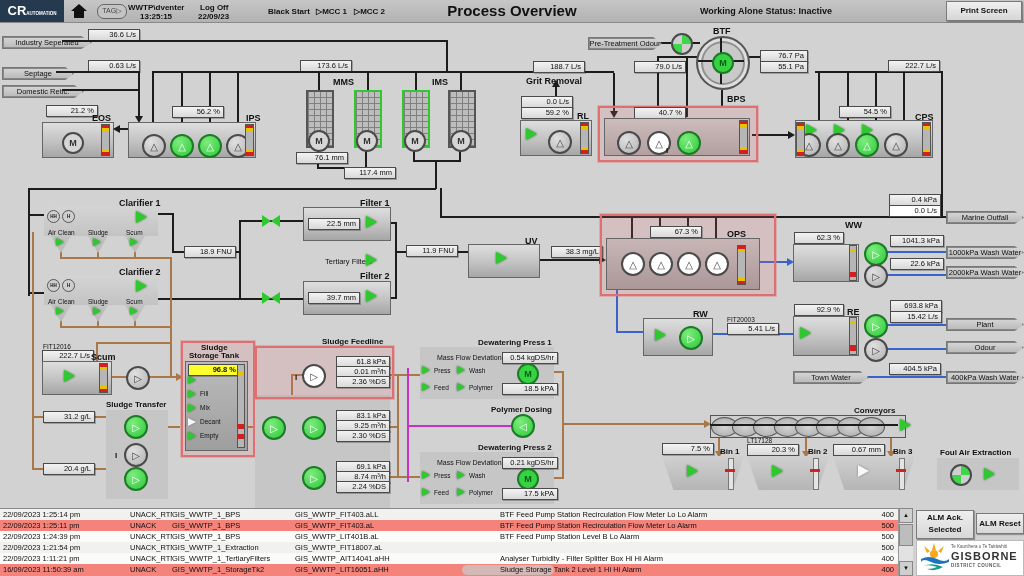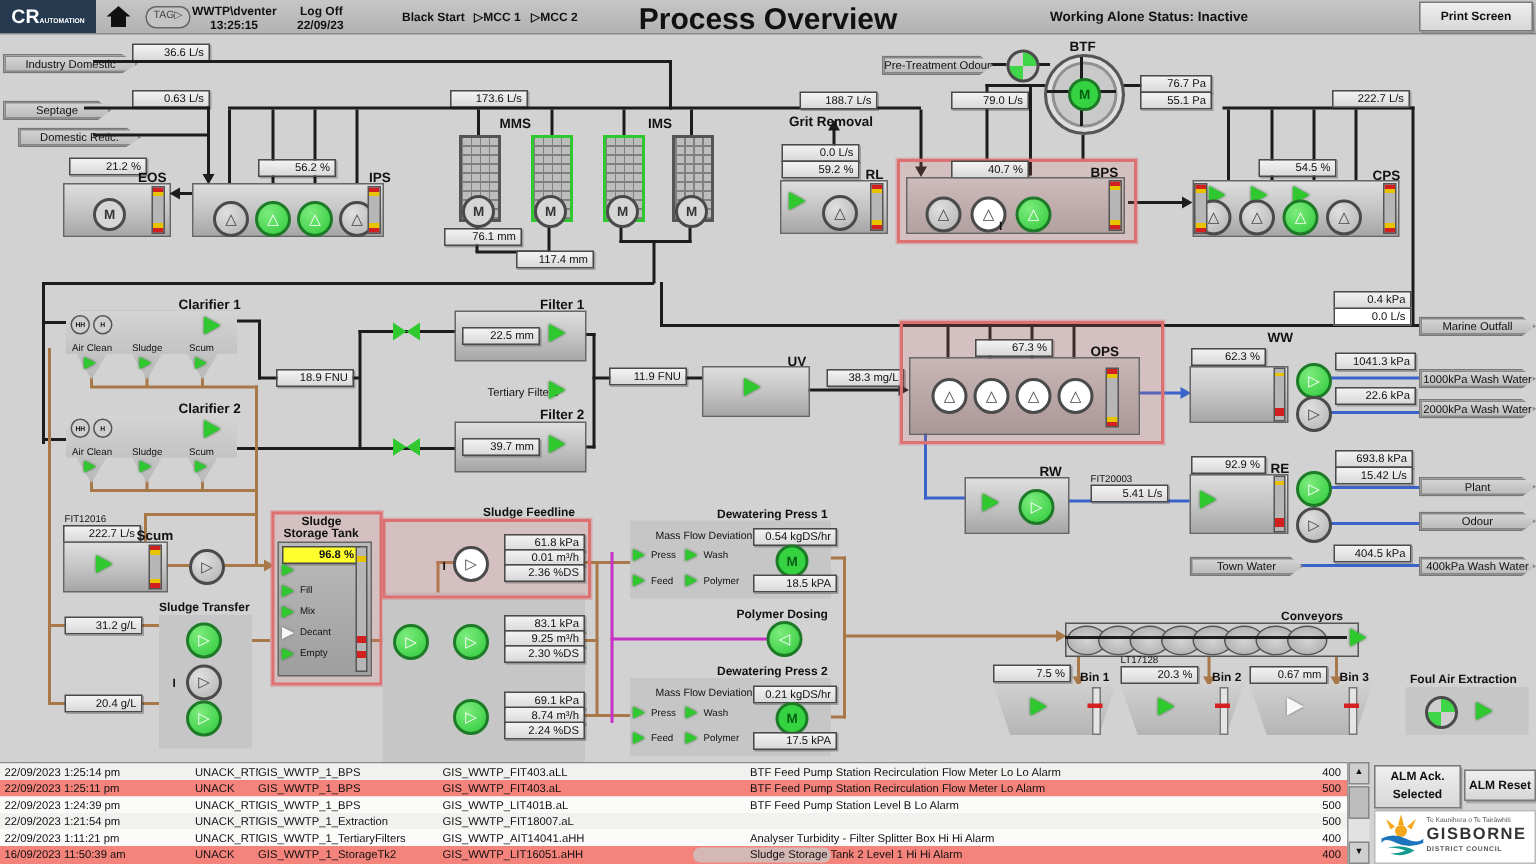--- a/index.html
+++ b/index.html
@@ -88,30 +88,30 @@
         </svg>
     </div>
     <div class="a" style="left:97px;top:4px;width:28px;height:13px;border:1px solid #666;border-radius:7px;text-align:center;font-size:7px;line-height:12px;color:#444;background:#c4c4c4;"><span>TAG</span>▷</div>
     <div class="a hlbl" style="left:128px;top:3px;">WWTP\dventer</div>
     <div class="a hlbl" style="left:140px;top:12px;">13:25:15</div>
     <div class="a hlbl" style="left:200px;top:3px;">Log Off</div>
     <div class="a hlbl" style="left:198px;top:12px;">22/09/23</div>
     <div class="a hlbl" style="left:268px;top:7px;">Black Start</div>
     <div class="a hlbl" style="left:316px;top:7px;">▷<span>MCC 1</span></div>
     <div class="a hlbl" style="left:354px;top:7px;">▷<span>MCC 2</span></div>
-    <div class="a" style="left:380px;top:2px;width:264px;text-align:center;font-weight:bold;font-size:20px;">Process Overview</div>
+    <div class="a" style="left:380px;top:2px;width:264px;text-align:center;font-weight:bold;font-size:15px;">Process Overview</div>
     <div class="a" style="left:700px;top:6px;font-weight:bold;font-size:9px;">Working Alone Status: Inactive</div>
     <div class="a btn" style="left:946px;top:1px;width:74px;height:18px;line-height:18px;">Print Screen</div>
   </div>
 
-  <div class="a tagr" style="left:2px;top:36px;width:88px;">Industry Domestic</div>
+  <div class="a tagr" style="left:2px;top:36px;width:88px;">Industry Seperated</div>
   <div class="a vb" style="left:88px;top:29px;width:44px;">36.6 L/s</div>
   <div class="a tagr" style="left:2px;top:67px;width:70px;">Septage</div>
   <div class="a vb" style="left:88px;top:60px;width:44px;">0.63 L/s</div>
-  <div class="a tagr" style="left:2px;top:85px;width:80px;margin-left:10px;">Domestic Retic.</div>
+  <div class="a tagr" style="left:2px;top:85px;width:80px;">Domestic Retic.</div>
   <div class="a vb" style="left:264px;top:60px;width:44px;margin-left:36px;">173.6 L/s</div>
 
   <div class="a ln" style="left:62px;top:40px;width:386px;height:2px;"></div>
   <div class="a ln" style="left:446px;top:40px;width:2px;height:33px;"></div>
   <div class="a ln" style="left:56px;top:71px;width:84px;height:2px;"></div>
   <div class="a ln" style="left:62px;top:89px;width:78px;height:2px;"></div>
   <div class="a ln" style="left:138px;top:71px;width:2px;height:47px;"></div>
   <div class="a ah ah-d" style="left:135px;top:116px;"></div>
   <div class="a ln" style="left:152px;top:71px;width:462px;height:2px;"></div>
   <div class="a ln" style="left:152px;top:73px;width:2px;height:49px;"></div>
@@ -261,21 +261,21 @@
   <div class="a vb" style="left:521px;top:107px;width:44px;">59.2 %</div>
   <div class="a lbl" style="left:577px;top:111px;">RL</div>
   <div class="a tank" style="left:520px;top:120px;width:70px;height:34px;"></div>
   <div class="a tri" style="left:526px;top:128px;"></div>
   <div class="a pmp" style="left:548px;top:130px;">△</div>
   <div class="a lvl" style="left:580px;top:122px;height:30px;"></div>
 
   <div class="a almbx" style="left:598px;top:106px;width:156px;height:52px;"></div>
   <div class="a vb" style="left:634px;top:61px;width:44px;">79.0 L/s</div>
   <div class="a vb" style="left:634px;top: 107px;width:44px;">40.7 %</div>
-  <div class="a lbl" style="left:727px;top:110px;">BPS</div>
+  <div class="a lbl" style="left:727px;top:94px;">BPS</div>
   <div class="a tank" style="left:604px;top:118px;width:144px;height:36px;background:linear-gradient(180deg,#cdbcbc,#b3a0a0);"></div>
   <div class="a pmp" style="left:617px;top:131px;">△</div>
   <div class="a pmp wht" style="left:647px;top:131px;">△</div>
   <div class="a pmp on" style="left:677px;top:131px;">△</div>
   <div class="a lbl8" style="left:666px;top:146px;">I</div>
   <div class="a lvl" style="left:739px;top:120px;height:32px;"></div>
 
   <div class="a tagr" style="left:588px;top:37px;width:72px;">Pre-Treatment Odour</div>
   <div class="a fan" style="left:671px;top:33px;width:18px;height:18px;"></div>
   <div class="a lbl" style="left:713px;top:26px;">BTF</div>

